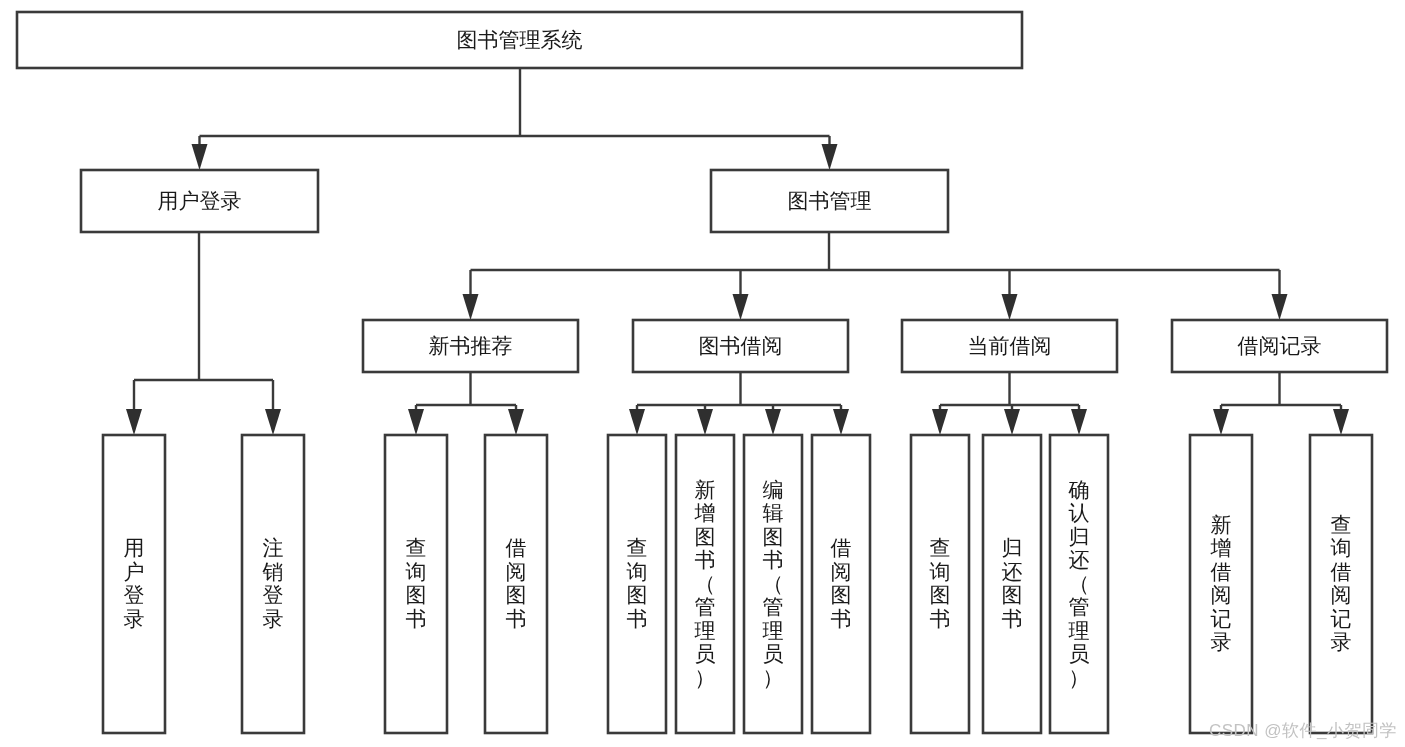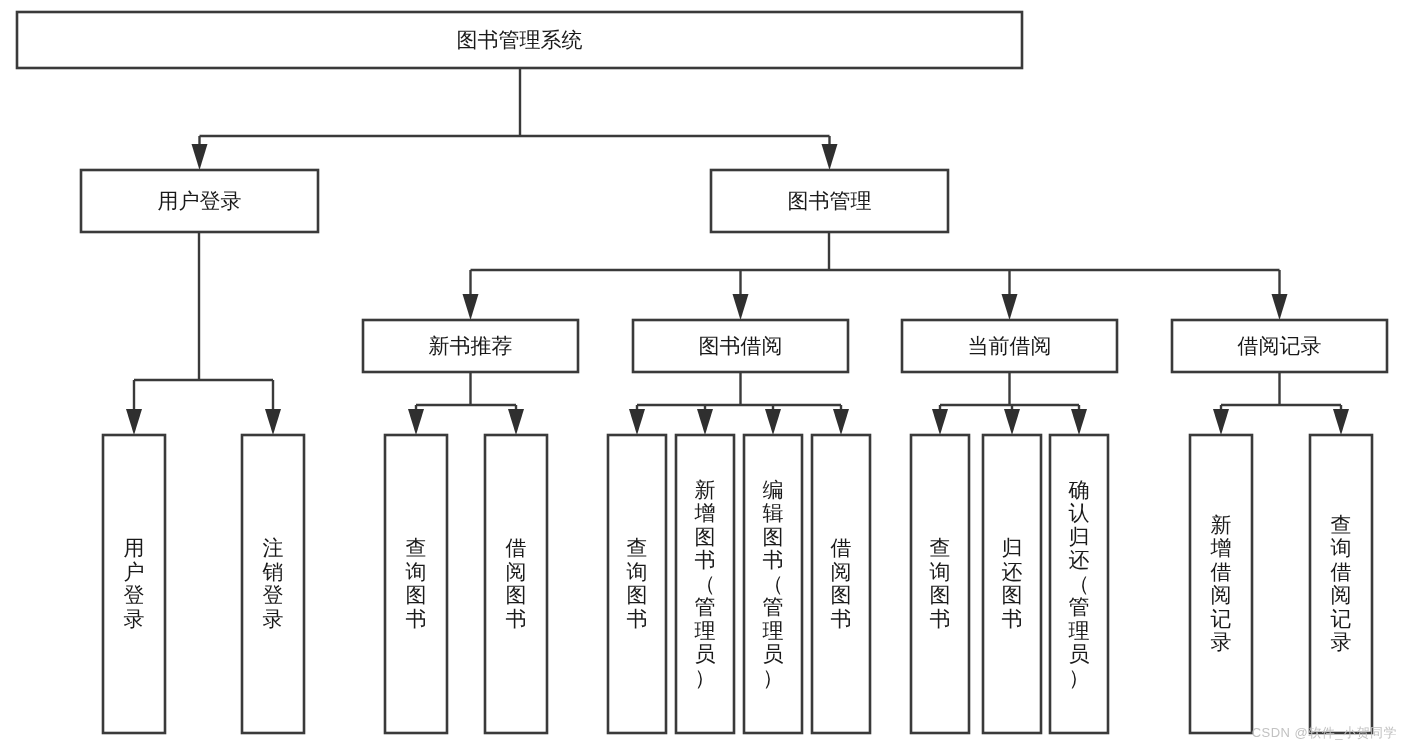--- a/index.html
+++ b/index.html
@@ -53,21 +53,21 @@
     font-family: "Liberation Sans", "DejaVu Sans", sans-serif;
     font-size: 21px;
     fill: #1a1a1a;
     text-anchor: middle;
   }
   .watermark {
     position: absolute;
     right: 8px;
     bottom: 5px;
     font-family: "Liberation Sans", "DejaVu Sans", sans-serif;
-    font-size: 13px;
+    font-size: 17px;
     color: #c2c2c2;
     white-space: nowrap;
     letter-spacing: 0.5px;
     pointer-events: none;
   }
 </style>
 </head>
 <body>
 
 <div id="diagram-root">

